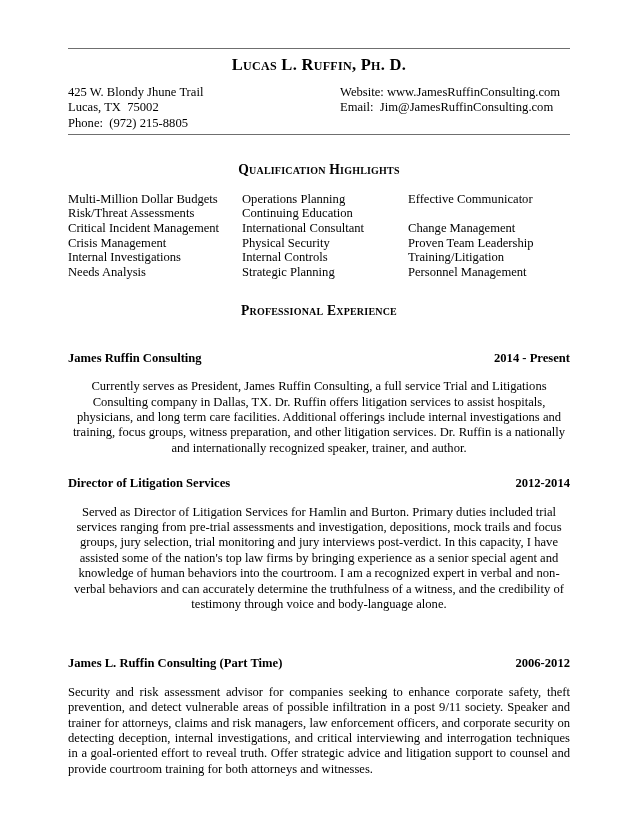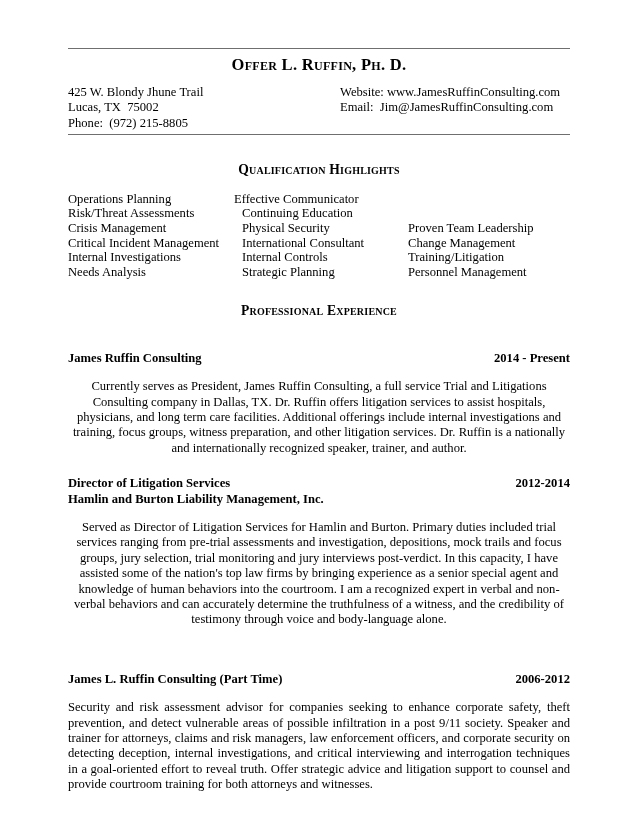--- a/index.html
+++ b/index.html
@@ -110,56 +110,57 @@
     text-justify: inter-word;
   }
 </style>
 </head>
 <body>
 
 <div class="page">
 
   <div class="rule rule-top"></div>
 
-  <h1 class="doc-title">Offer L. Ruffin, Ph. D.</h1>
+  <h1 class="doc-title">Lucas L. Ruffin, Ph. D.</h1>
 
   <div class="contact">
     <div class="contact-col-left">
       <div class="contact-line">425 W. Blondy Jhune Trail</div>
       <div class="contact-line">Lucas, TX  75002</div>
       <div class="contact-line">Phone:  (972) 215-8805</div>
     </div>
     <div class="contact-col-right">
       <div class="contact-line">Website: www.JamesRuffinConsulting.com</div>
       <div class="contact-line">Email:  Jim@JamesRuffinConsulting.com</div>
     </div>
   </div>
 
   <div class="rule rule-bottom"></div>
 
   <h2 class="section-heading heading-qualification">Qualification Highlights</h2>
 
   <div class="highlights">
     <div class="highlights-row">
+      <div class="hl-c1">Multi-Million Dollar Budgets</div>
       <div class="hl-c2">Operations Planning</div>
       <div class="hl-c3">Effective Communicator</div>
     </div>
     <div class="highlights-row">
       <div class="hl-c1">Risk/Threat Assessments</div>
       <div class="hl-c3">Continuing Education</div>
     </div>
     <div class="highlights-row">
+      <div class="hl-c1">Critical Incident Management</div>
+      <div class="hl-c2">International Consultant</div>
+      <div class="hl-c3">Change Management</div>
+    </div>
+    <div class="highlights-row">
       <div class="hl-c1">Crisis Management</div>
       <div class="hl-c2">Physical Security</div>
       <div class="hl-c3">Proven Team Leadership</div>
-    </div>
-    <div class="highlights-row">
-      <div class="hl-c1">Critical Incident Management</div>
-      <div class="hl-c2">International Consultant</div>
-      <div class="hl-c3">Change Management</div>
     </div>
     <div class="highlights-row">
       <div class="hl-c1">Internal Investigations</div>
       <div class="hl-c2">Internal Controls</div>
       <div class="hl-c3">Training/Litigation</div>
     </div>
     <div class="highlights-row">
       <div class="hl-c1">Needs Analysis</div>
       <div class="hl-c2">Strategic Planning</div>
       <div class="hl-c3">Personnel Management</div>
@@ -174,21 +175,20 @@
       <div class="job-dates">2014 - Present</div>
     </div>
     <p class="job-body">Currently serves as President, James Ruffin Consulting, a full service Trial and Litigations Consulting company in Dallas, TX.  Dr. Ruffin offers litigation services to assist hospitals, physicians, and long term care facilities.  Additional offerings include internal investigations and training, focus groups, witness preparation, and other litigation services.  Dr. Ruffin is a nationally and internationally recognized speaker, trainer, and author.</p>
   </div>
 
   <div class="job job-spaced">
     <div class="job-head">
       <div class="job-title">Director of Litigation Services</div>
       <div class="job-dates">2012-2014</div>
     </div>
-    <div class="job-org">Hamlin and Burton Liability Management, Inc.</div>
     <p class="job-body">Served as Director of Litigation Services for Hamlin and Burton.  Primary duties included trial services ranging from pre-trial assessments and investigation, depositions, mock trails and focus groups, jury selection, trial monitoring and jury interviews post-verdict.  In this capacity, I have assisted some of the nation's top law firms by bringing experience as a senior special agent and knowledge of human behaviors into the courtroom.  I am a recognized expert in verbal and non-verbal behaviors and can accurately determine the truthfulness of a witness, and the credibility of testimony through voice and body-language alone.</p>
   </div>
 
   <div class="job job-spaced-lg">
     <div class="job-head">
       <div class="job-title">James L. Ruffin Consulting (Part Time)</div>
       <div class="job-dates">2006-2012</div>
     </div>
     <p class="job-body justified">Security and risk assessment advisor for companies seeking to enhance corporate safety, theft prevention, and detect vulnerable areas of possible infiltration in a post 9/11 society.   Speaker and trainer for attorneys, claims and risk managers, law enforcement officers, and corporate security on detecting deception, internal investigations, and critical interviewing and interrogation techniques in a goal-oriented effort to reveal truth.  Offer strategic advice and litigation support to counsel and provide courtroom training for both attorneys and witnesses.</p>
   </div>

